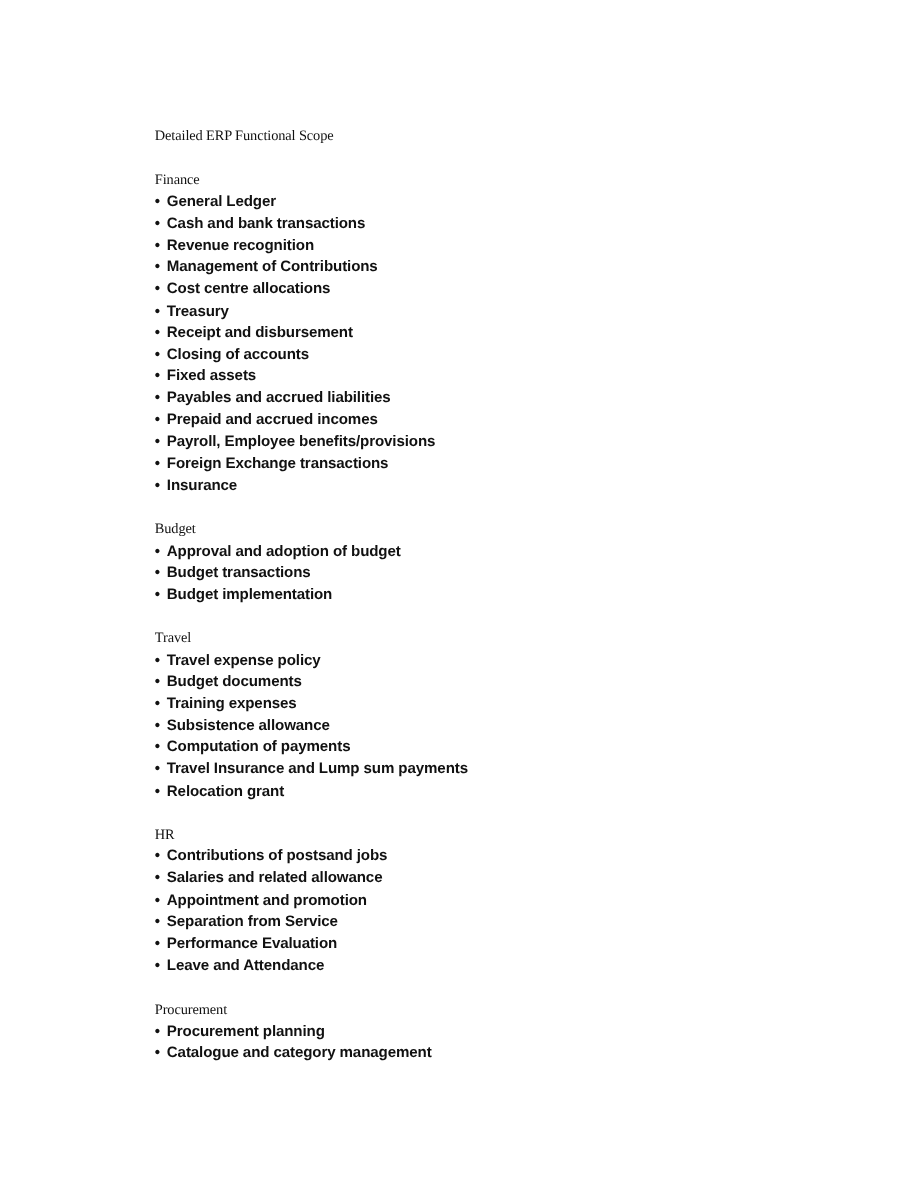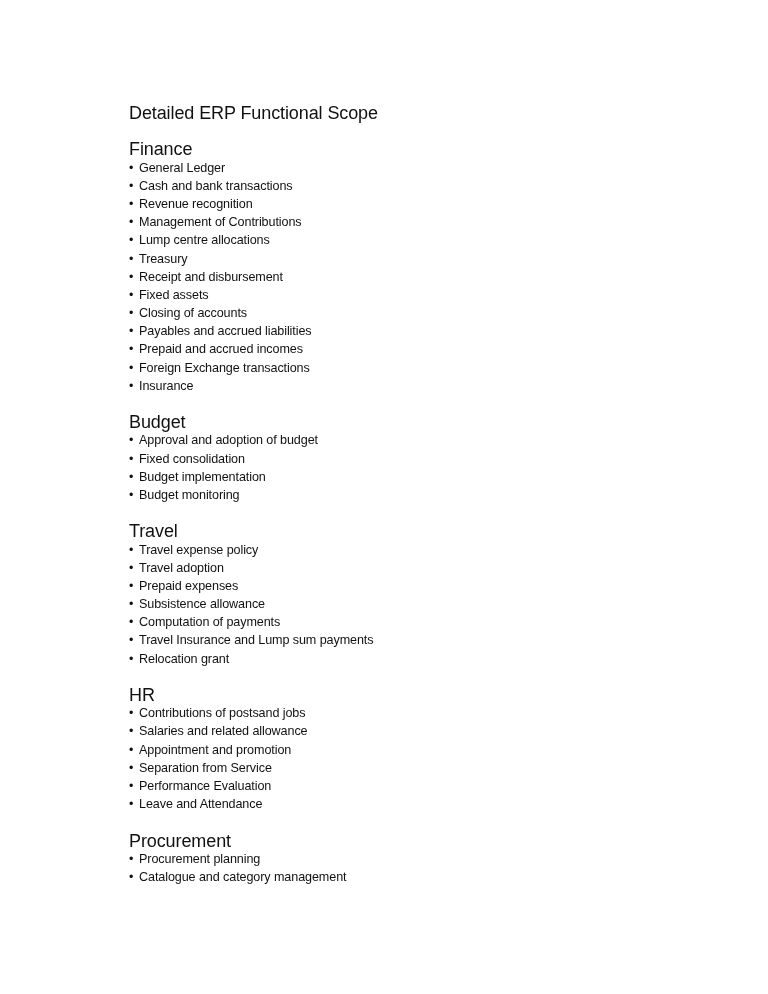--- a/index.html
+++ b/index.html
@@ -15,94 +15,96 @@
       font-family: "Liberation Sans", sans-serif;
       color: #111111;
     }
     .page {
       position: absolute;
       left: 129px;
       top: 104px;
       width: 560px;
     }
     .line {
-      font-size: 18px;
+      font-size: 12px;
       line-height: 18.2px;
       height: 18.2px;
       white-space: nowrap;
       letter-spacing: -0.1px;
+      font-family: Liberation Serif, serif;
     }
     .blank {
       height: 18.2px;
     }
     .section {
       margin: 0;
       padding: 0;
     }
     ul.items {
       list-style: none;
       margin: 0;
       padding: 0;
     }
     ul.items li {
       font-size: 12.6px;
       line-height: 18.2px;
       height: 18.2px;
       white-space: nowrap;
       letter-spacing: -0.1px;
+      font-weight: bold;
     }
     .bullet {
       display: inline-block;
       width: 10px;
     }
   </style>
 </head>
 <body>
 
 <div class="page">
   <div class="line">Detailed ERP Functional Scope</div>
   <div class="blank"></div>
 
   <div class="section">
     <div class="line">Finance</div>
     <ul class="items">
       <li><span class="bullet">•</span><span>General Ledger</span></li>
       <li><span class="bullet">•</span><span>Cash and bank transactions</span></li>
       <li><span class="bullet">•</span><span>Revenue recognition</span></li>
       <li><span class="bullet">•</span><span>Management of Contributions</span></li>
-      <li><span class="bullet">•</span><span>Lump centre allocations</span></li>
+      <li><span class="bullet">•</span><span>Cost centre allocations</span></li>
       <li><span class="bullet">•</span><span>Treasury</span></li>
       <li><span class="bullet">•</span><span>Receipt and disbursement</span></li>
+      <li><span class="bullet">•</span><span>Closing of accounts</span></li>
       <li><span class="bullet">•</span><span>Fixed assets</span></li>
-      <li><span class="bullet">•</span><span>Closing of accounts</span></li>
       <li><span class="bullet">•</span><span>Payables and accrued liabilities</span></li>
       <li><span class="bullet">•</span><span>Prepaid and accrued incomes</span></li>
+      <li><span class="bullet">•</span><span>Payroll, Employee benefits/provisions</span></li>
       <li><span class="bullet">•</span><span>Foreign Exchange transactions</span></li>
       <li><span class="bullet">•</span><span>Insurance</span></li>
     </ul>
   </div>
   <div class="blank"></div>
 
   <div class="section">
     <div class="line">Budget</div>
     <ul class="items">
       <li><span class="bullet">•</span><span>Approval and adoption of budget</span></li>
-      <li><span class="bullet">•</span><span>Fixed consolidation</span></li>
+      <li><span class="bullet">•</span><span>Budget transactions</span></li>
       <li><span class="bullet">•</span><span>Budget implementation</span></li>
-      <li><span class="bullet">•</span><span>Budget monitoring</span></li>
     </ul>
   </div>
   <div class="blank"></div>
 
   <div class="section">
     <div class="line">Travel</div>
     <ul class="items">
       <li><span class="bullet">•</span><span>Travel expense policy</span></li>
-      <li><span class="bullet">•</span><span>Travel adoption</span></li>
-      <li><span class="bullet">•</span><span>Prepaid expenses</span></li>
+      <li><span class="bullet">•</span><span>Budget documents</span></li>
+      <li><span class="bullet">•</span><span>Training expenses</span></li>
       <li><span class="bullet">•</span><span>Subsistence allowance</span></li>
       <li><span class="bullet">•</span><span>Computation of payments</span></li>
       <li><span class="bullet">•</span><span>Travel Insurance and Lump sum payments</span></li>
       <li><span class="bullet">•</span><span>Relocation grant</span></li>
     </ul>
   </div>
   <div class="blank"></div>
 
   <div class="section">
     <div class="line">HR</div>

